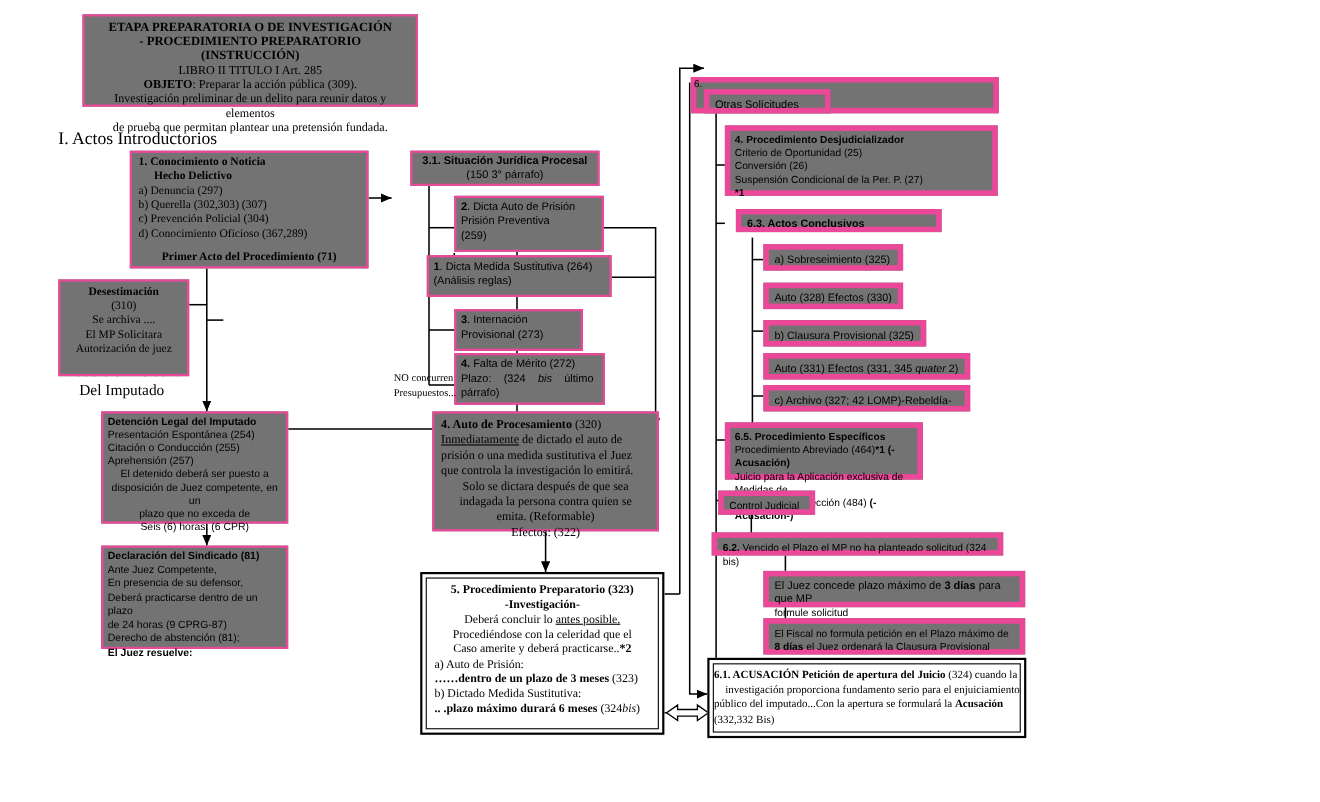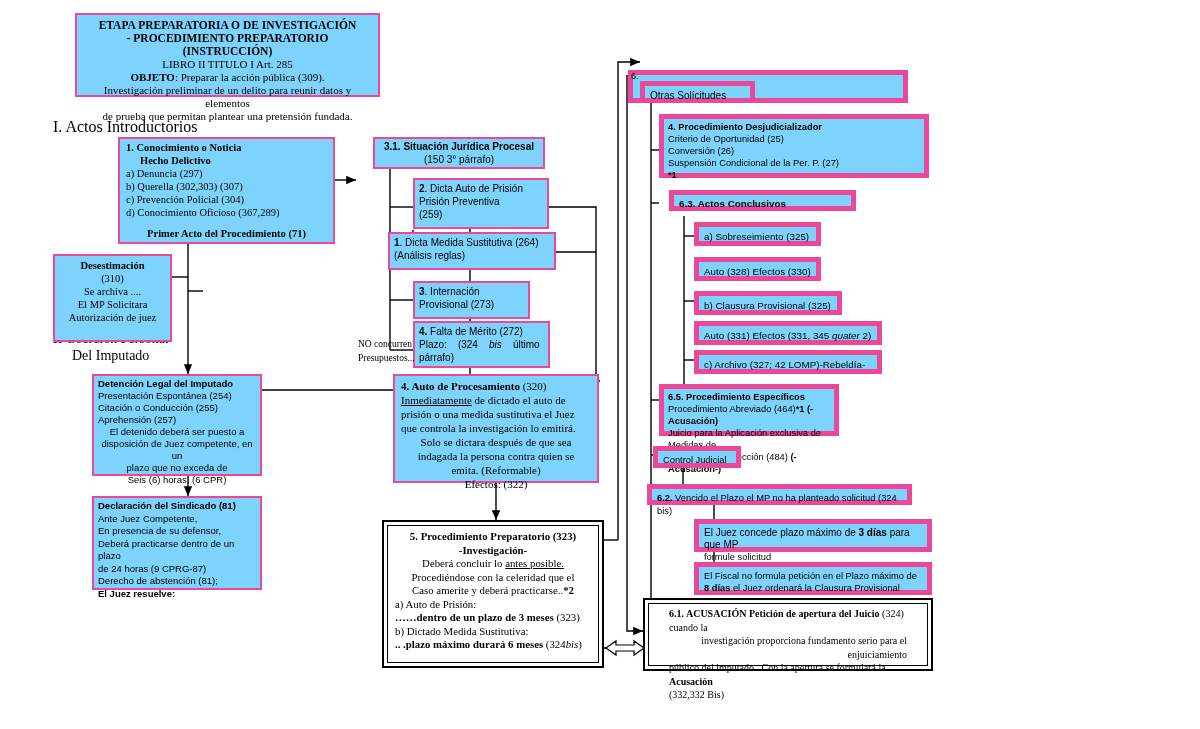--- a/index.html
+++ b/index.html
@@ -1,19 +1,19 @@
 <!DOCTYPE html>
 <html><head>
 <meta charset="utf-8">
 <style>
   html,body{margin:0;padding:0;background:#ffffff;}
   body{width:1200px;height:729px;position:relative;overflow:hidden;
        font-family:"Liberation Serif", serif;color:#000;}
   .canvas{position:absolute;left:0;top:0;width:1200px;height:729px;}
-  .box{position:absolute;border:5px solid #ec4899;background:#7dd3fc;box-sizing:border-box;}
+  .box{position:absolute;border:5px solid #ec4899;background:#737373;box-sizing:border-box;}
   .b2{border-width:2px;}
   .serif{font-family:"Liberation Serif", serif;}
   .sans{font-family:"Liberation Sans", sans-serif;}
   .ctr{text-align:center;}
   .bold{font-weight:bold;}
   .ital{font-style:italic;}
   .und{text-decoration:underline;}
   .lbl{position:absolute;}
   svg.wires{position:absolute;left:0;top:0;width:1200px;height:729px;pointer-events:none;}
   .dblbox{position:absolute;border:1px solid #000;background:#fff;box-sizing:border-box;padding:3px;}
@@ -219,21 +219,21 @@
       </div>
     </div>
   </div>
 
   <div class="box sans" style="left:628px;top:70px;width:280px;height:33px;"></div>
   <div class="lbl sans" style="left:631px;top:71px;font-size:9px;">6.</div>
   <div class="box sans" style="left:640px;top:81px;width:115px;height:22px;padding:3px 5px;">
     <div style="font-size:10px;line-height:14px;">Otras Solícitudes</div>
   </div>
 
-  <div class="box sans" style="left:659px;top:114px;width:270px;height:64px;padding:2px 4px;">
+  <div class="box sans" style="left:659px;top:114px;width:248px;height:64px;padding:2px 4px;">
     <div class="bold" style="font-size:9.3px;line-height:12px;">4. Procedimiento Desjudicializador</div>
     <div style="font-size:9.3px;line-height:12px;">Criterio de Oportunidad (25)</div>
     <div style="font-size:9.3px;line-height:12px;">Conversión (26)</div>
     <div style="font-size:9.3px;line-height:12px;">Suspensión Condicional de la Per. P. (27)</div>
     <div class="bold" style="font-size:9.3px;line-height:12px;">*1</div>
   </div>
 
   <div class="box sans" style="left:669px;top:190px;width:187px;height:21px;padding:2px 5px;">
     <div class="bold" style="font-size:9.8px;line-height:13px;">6.3. Actos Conclusivos</div>
   </div>
@@ -289,21 +289,21 @@
   </div>
 
   <div class="box sans" style="left:694px;top:562px;width:238px;height:33px;padding:3px 5px;">
     <div style="font-size:9.3px;line-height:12px;">El Fiscal no formula petición en el Plazo máximo de</div>
     <div style="font-size:9.3px;line-height:12px;">
       <span class="bold">8 días</span><span> el Juez ordenará la Clausura Provisional</span>
     </div>
   </div>
 
   <div class="dblbox b2" style="left:643px;top:598px;width:290px;height:73px;border-width:2px;">
-    <div class="inner serif" style="padding:3px 20px;border-width:1.5px;">
+    <div class="inner serif" style="padding:3px 0;border-width:1.5px;">
       <div style="font-size:10px;line-height:13.5px;">
         <span class="bold">6.1. ACUSACIÓN </span><span class="bold"> Petición de apertura del Juicio</span><span> (324) cuando la</span>
       </div>
       <div style="font-size:10px;line-height:13.5px;text-align:right;">investigación proporciona fundamento serio para el enjuiciamiento</div>
       <div style="font-size:10px;line-height:13.5px;">
         <span>público del imputado...Con la apertura se formulará la </span><span class="bold">Acusación</span>
       </div>
       <div style="font-size:10px;line-height:13.5px;">(332,332 Bis)</div>
     </div>
   </div>

